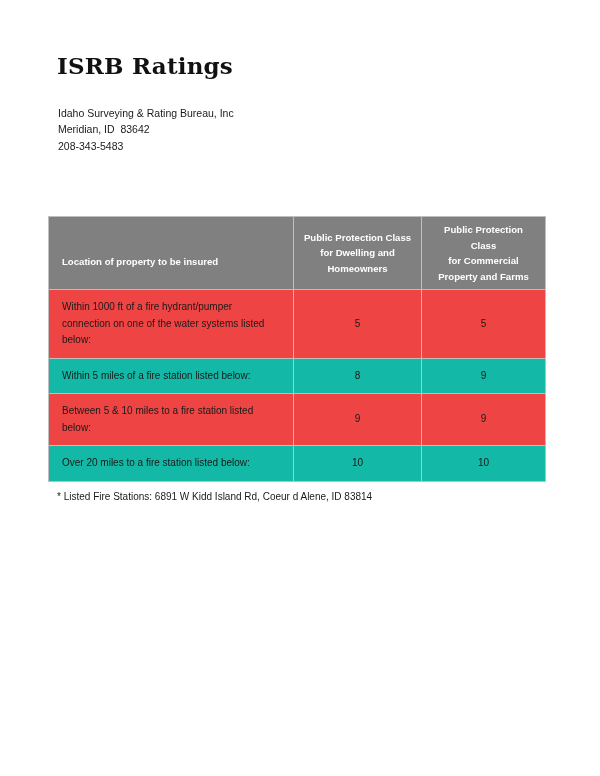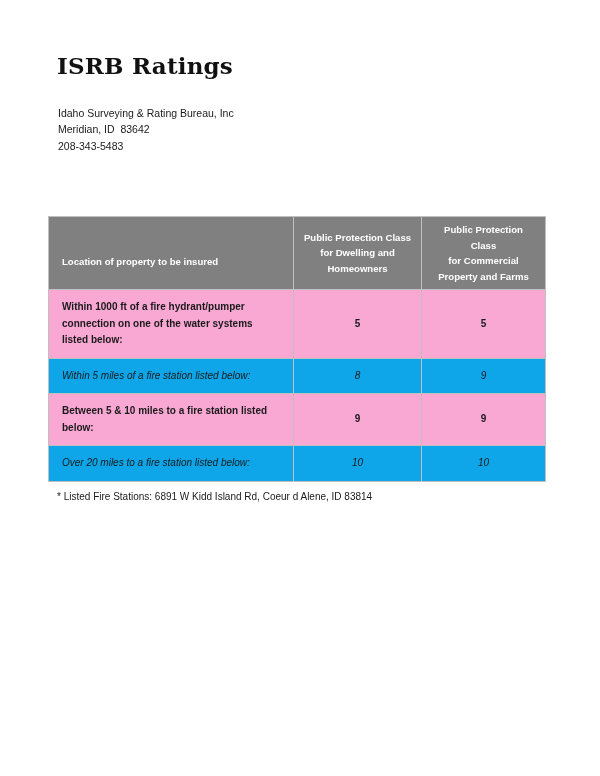--- a/index.html
+++ b/index.html
@@ -97,26 +97,24 @@
   }
   td.cell-desc {
     text-align: left;
     padding: 9px 12px 9px 13px;
   }
   td.cell-num {
     text-align: center;
     padding: 9px 4px;
   }
   tr.row-shaded td {
-    background: #0ea5e9;
-    font-style: italic;
+    background: #14b8a6;
   }
   tr.row-plain td {
-    background: #f9a8d4;
-    font-weight: bold;
+    background: #ef4444;
   }
 
   
   .footnotes {
     position: absolute;
     left: 57px;
     top: 489px;
     width: 500px;
     font-size: 10px;
     line-height: 16.5px;

